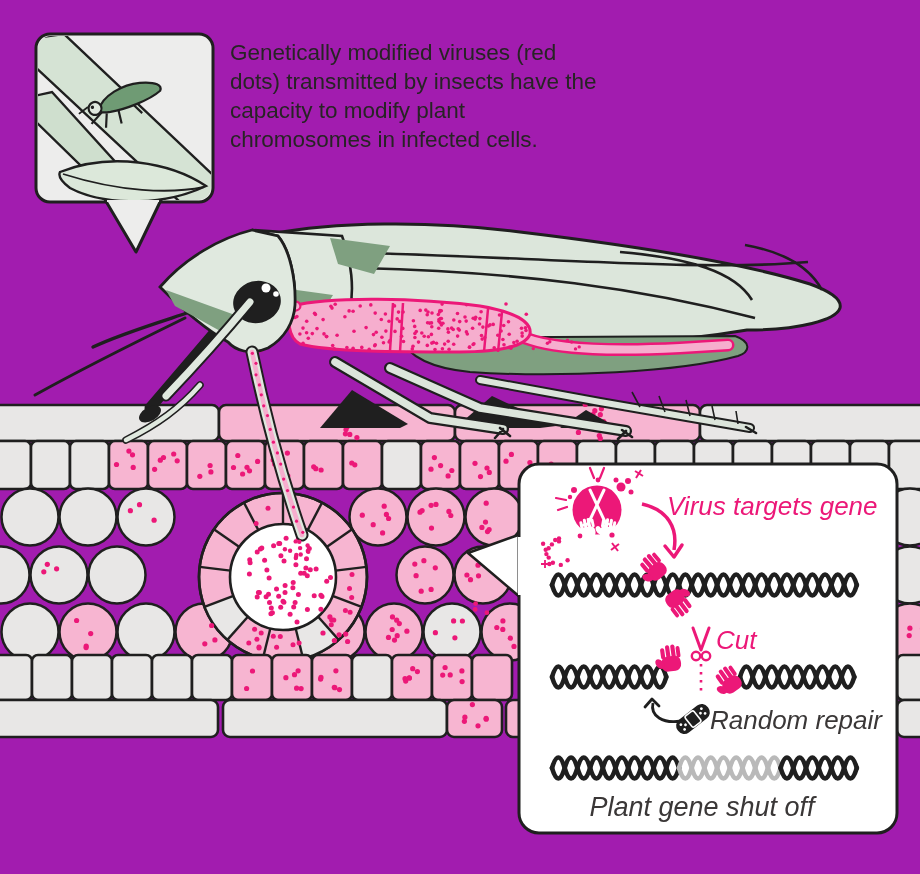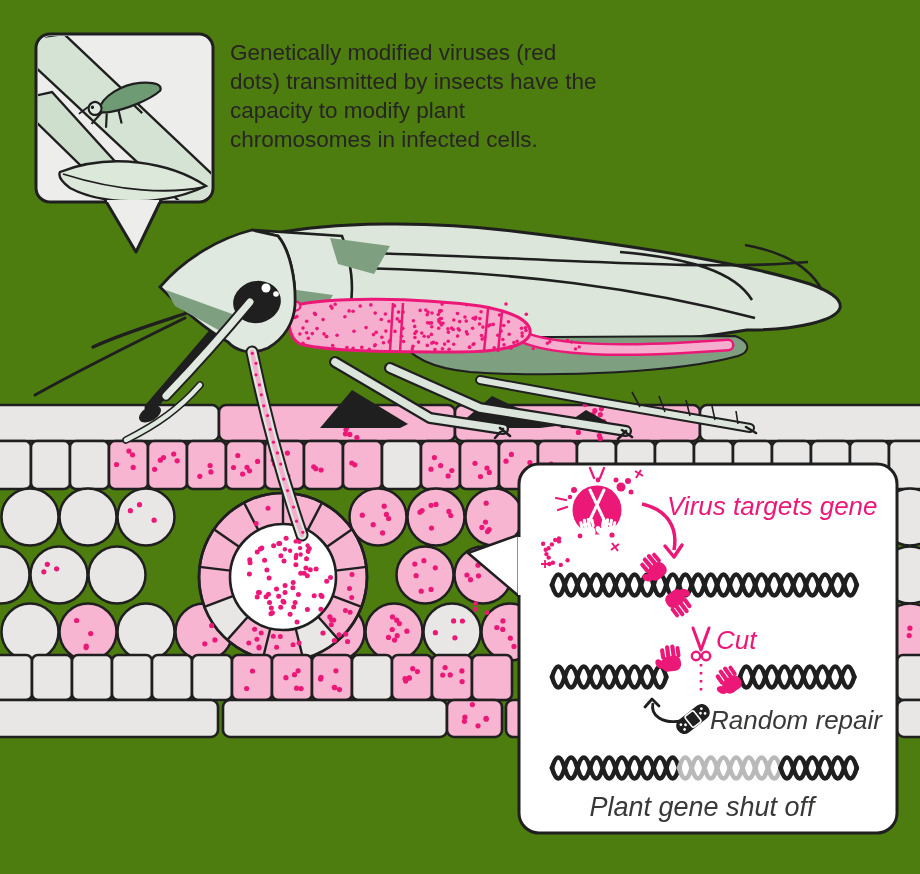--- a/index.html
+++ b/index.html
@@ -1,16 +1,16 @@
 <!DOCTYPE html>
 <html><head>
 <meta charset="utf-8">
 <style>
   html,body{margin:0;padding:0;background:#fff;}
-  .stage{position:relative;width:920px;height:874px;background:#4d7c0f;overflow:hidden;
+  .stage{position:relative;width:920px;height:874px;background:#a21caf;overflow:hidden;
          font-family:"Liberation Sans",sans-serif;}
   svg{position:absolute;left:0;top:0;}
   text{font-family:"Liberation Sans","DejaVu Sans",sans-serif;}
   .cap{font-size:22.5px;fill:#272424;}
   .lab-mag{font-size:26px;font-style:italic;fill:#EC1878;}
   .lab-dark{font-size:26px;font-style:italic;fill:#3A3737;}
   .lab-big{font-size:27px;font-style:italic;fill:#3A3737;}
 </style>
 </head>
 <body>

